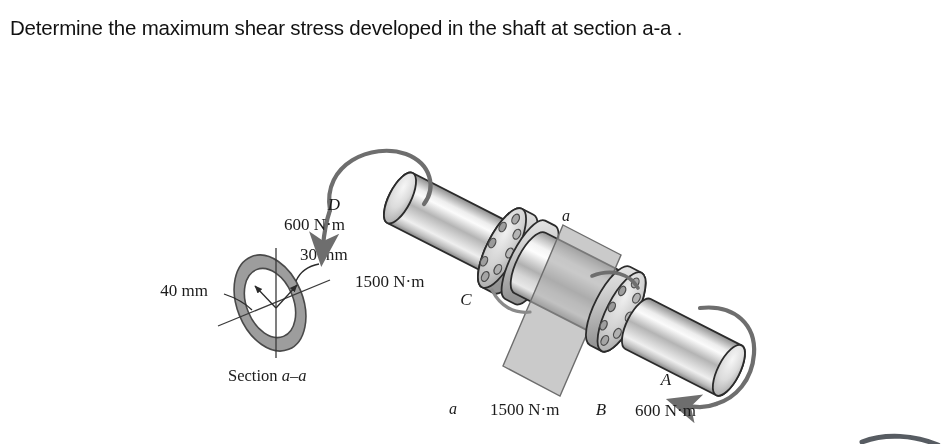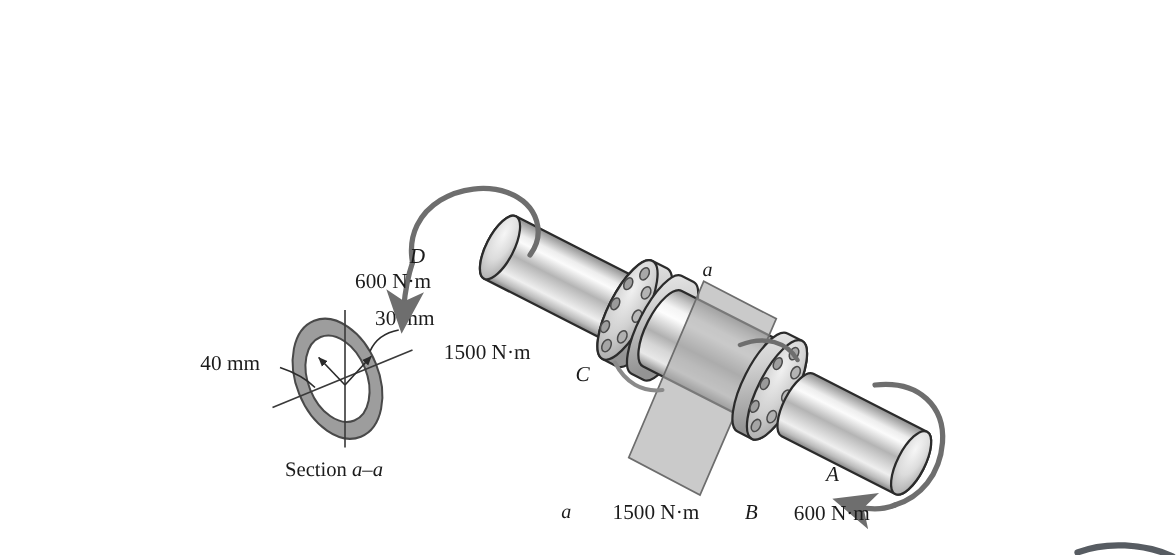--- a/index.html
+++ b/index.html
@@ -60,20 +60,21 @@
   }
   .lbl-dim {
     font-size: 17px;
   }
 </style>
 </head>
 <body>
 
 <div id="page">
 
+  <div id="problem-statement">Determine the maximum shear stress developed in the shaft at section a-a  .</div>
 
   <div id="figure">
     <svg width="941" height="386" viewBox="0 0 941 386" xmlns="http://www.w3.org/2000/svg">
       <defs>
 
         <linearGradient id="barrelGrad" x1="0" y1="0" x2="0" y2="1">
           <stop offset="0%" stop-color="#8d8d8d"></stop>
           <stop offset="9%" stop-color="#b9b9b9"></stop>
           <stop offset="20%" stop-color="#ededed"></stop>
           <stop offset="30%" stop-color="#fbfbfb"></stop>

